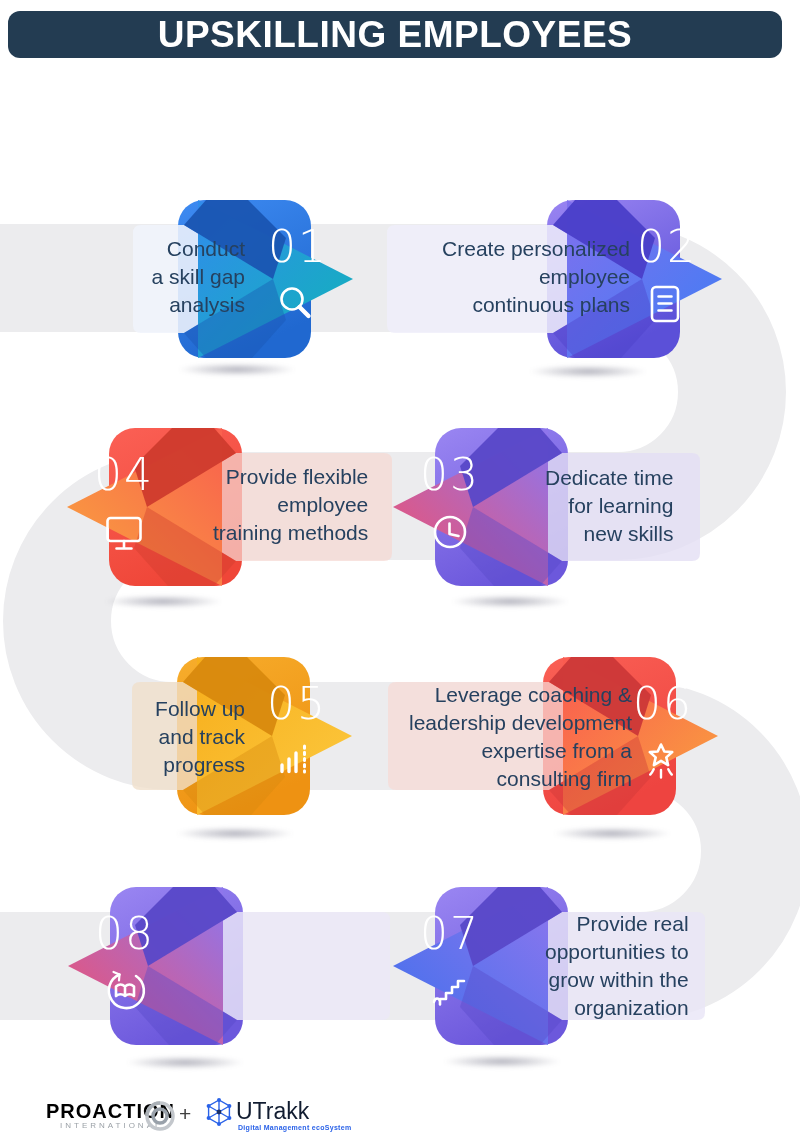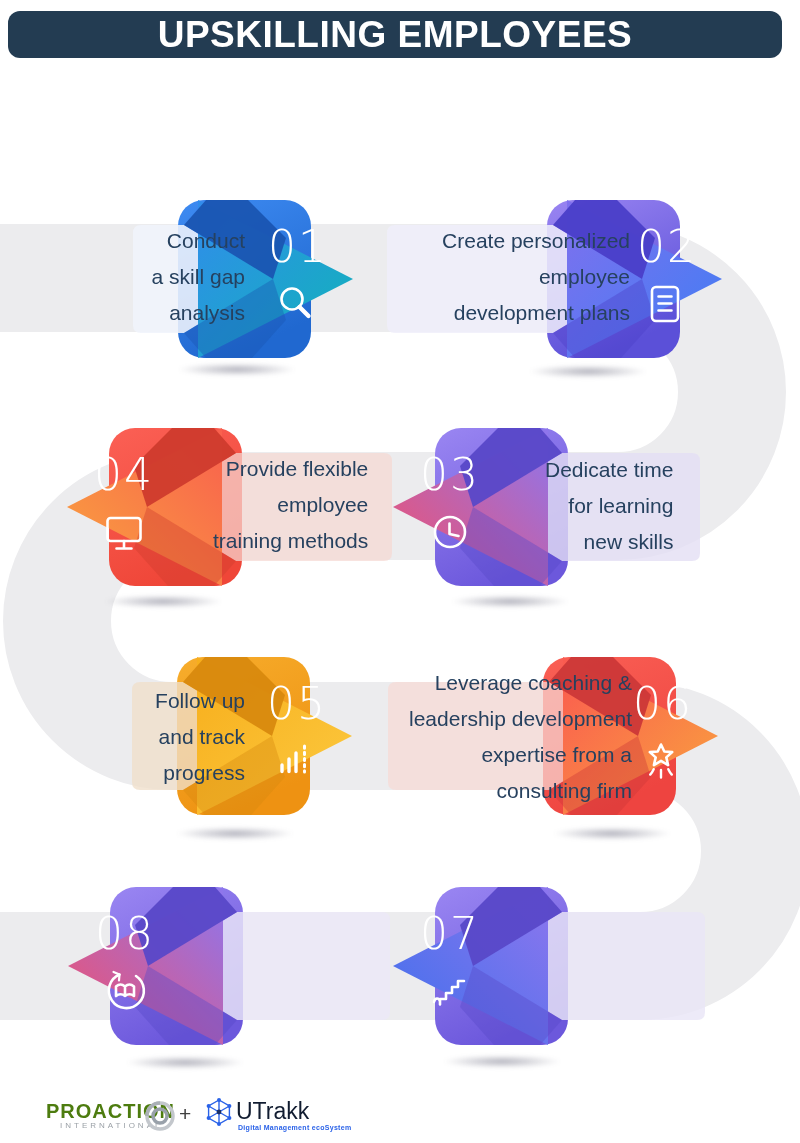--- a/index.html
+++ b/index.html
@@ -9,31 +9,31 @@
   
   .banner{left:8px;top:11px;width:774px;height:47px;background:#233c52;border-radius:12px;
           display:flex;align-items:center;justify-content:center;}
   .banner span{color:#ffffff;font-size:37px;font-weight:800;letter-spacing:.5px;}
   .subtitle{left:0;top:62px;width:800px;text-align:center;color:#1c3854;
             font-size:49px;font-weight:300;}
   
   .road{left:0;top:0;}
   
   .txt{display:flex;align-items:center;height:120px;color:#26415f;font-size:21px;
-       font-weight:500;line-height:36px;white-space:pre-line;}
+       font-weight:500;line-height:28px;white-space:pre-line;}
   .txt.r{justify-content:flex-end;text-align:right;}
   .txt.l{justify-content:flex-start;text-align:right;margin-left:23px;}
   
   .num{fill:#ffffff;font-family:"DejaVu Sans", sans-serif;font-size:44px;font-weight:300;
        letter-spacing:2px;text-anchor:middle;}
   .ico{stroke:#ffffff;fill:none;stroke-width:2.6;stroke-linecap:round;stroke-linejoin:round;}
   .sh{width:120px;height:13px;border-radius:50%;filter:blur(2px);
       background:radial-gradient(ellipse at center, rgba(70,70,95,.42), rgba(70,70,95,0) 70%);}
   
-  .pa-name{left:46px;top:1100px;font-size:20px;font-weight:600;letter-spacing:1px;color:#4d7c0f;}
+  .pa-name{left:46px;top:1100px;font-size:20px;font-weight:600;letter-spacing:1px;color:#000000;}
   .pa-sub{left:60px;top:1121px;font-size:8px;font-weight:500;letter-spacing:3px;color:#9ba1a7;}
   .plus{left:179px;top:1102px;font-size:21px;color:#3f3f3f;}
   .ut-name{left:236px;top:1098px;font-size:23px;font-weight:400;color:#111c30;}
   .ut-tag{left:238px;top:1124px;font-size:7px;font-weight:600;letter-spacing:.3px;color:#2a62e8;}
 </style>
 </head>
 <body>
 
 <div class="page">
 
@@ -97,21 +97,21 @@
     <path d="M28,0 L70,0 L108,38 L95,79 L6,25 Z" fill-opacity="0.95" fill="#4a3ec8"></path>
     <path d="M6,133 L95,79 L108,120 L74,158 L28,158 Z" fill-opacity="0.4" fill="#4a3ec8"></path>
     <text class="num" x="120" y="62">02</text>
     <g class="ico" transform="translate(118,104)">
       <rect x="-13" y="-17" width="26" height="34" rx="4"></rect>
         <path d="M-6.5,-7.5 H6.5 M-6.5,-0.5 H6.5 M-6.5,6.5 H6.5"></path>
     </g>
   </svg>
   <div class="abs txt r" style="left:385px;top:217px;width:245px">Create personalized
 employee
-development plans</div>
+continuous plans</div>
 
   <svg class="abs" style="left:393px;top:428px" width="345" height="158" viewBox="0 0 345 158">
     <defs>
       <linearGradient id="backG2" x1="0" y1="0" x2="0.4" y2="1">
         <stop offset="0" stop-color="#9a86f2"></stop>
           <stop offset="1" stop-color="#6c58dc"></stop>
       </linearGradient>
       <linearGradient id="faceG2" x1="1" y1="0" x2="0" y2="1">
         <stop offset="0" stop-color="#8d76ee"></stop>
           <stop offset="1" stop-color="#f2506c"></stop>
@@ -225,20 +225,24 @@
     <rect x="42" y="0" width="133" height="158" rx="26" fill="url(#backG6)"></rect>
     <path d="M169,25 H304 Q312,25 312,33 V125 Q312,133 304,133 H169 L80,79 Z" fill="rgba(233,229,246,0.82)"></path>
     <path d="M155,0 L0,79 L155,158 Z" fill="url(#faceG6)"></path>
     <path d="M147,0 L105,0 L67,38 L80,79 L169,25 Z" fill-opacity="0.95" fill="#5848c8"></path>
     <path d="M169,133 L80,79 L67,120 L101,158 L147,158 Z" fill-opacity="0.4" fill="#5848c8"></path>
     <text class="num" x="57" y="62">07</text>
     <g class="ico" transform="translate(57,104)">
       <path d="M-16,11 C-15,6.5 -11,6.5 -10,10.5 M-10,13.5 V8 H-4 V2 H2 V-4 H8 V-10 H14"></path>
     </g>
   </svg>
+  <div class="abs txt l" style="left:522px;top:906px;width:230px">Provide real
+opportunities to
+grow within the
+organization</div>
 
   <svg class="abs" style="left:68px;top:887px" width="345" height="158" viewBox="0 0 345 158">
     <defs>
       <linearGradient id="backG7" x1="0" y1="0" x2="0.4" y2="1">
         <stop offset="0" stop-color="#9a86f2"></stop>
           <stop offset="1" stop-color="#6c58dc"></stop>
       </linearGradient>
       <linearGradient id="faceG7" x1="1" y1="0" x2="0" y2="1">
         <stop offset="0" stop-color="#8d76ee"></stop>
           <stop offset="1" stop-color="#f2506c"></stop>

